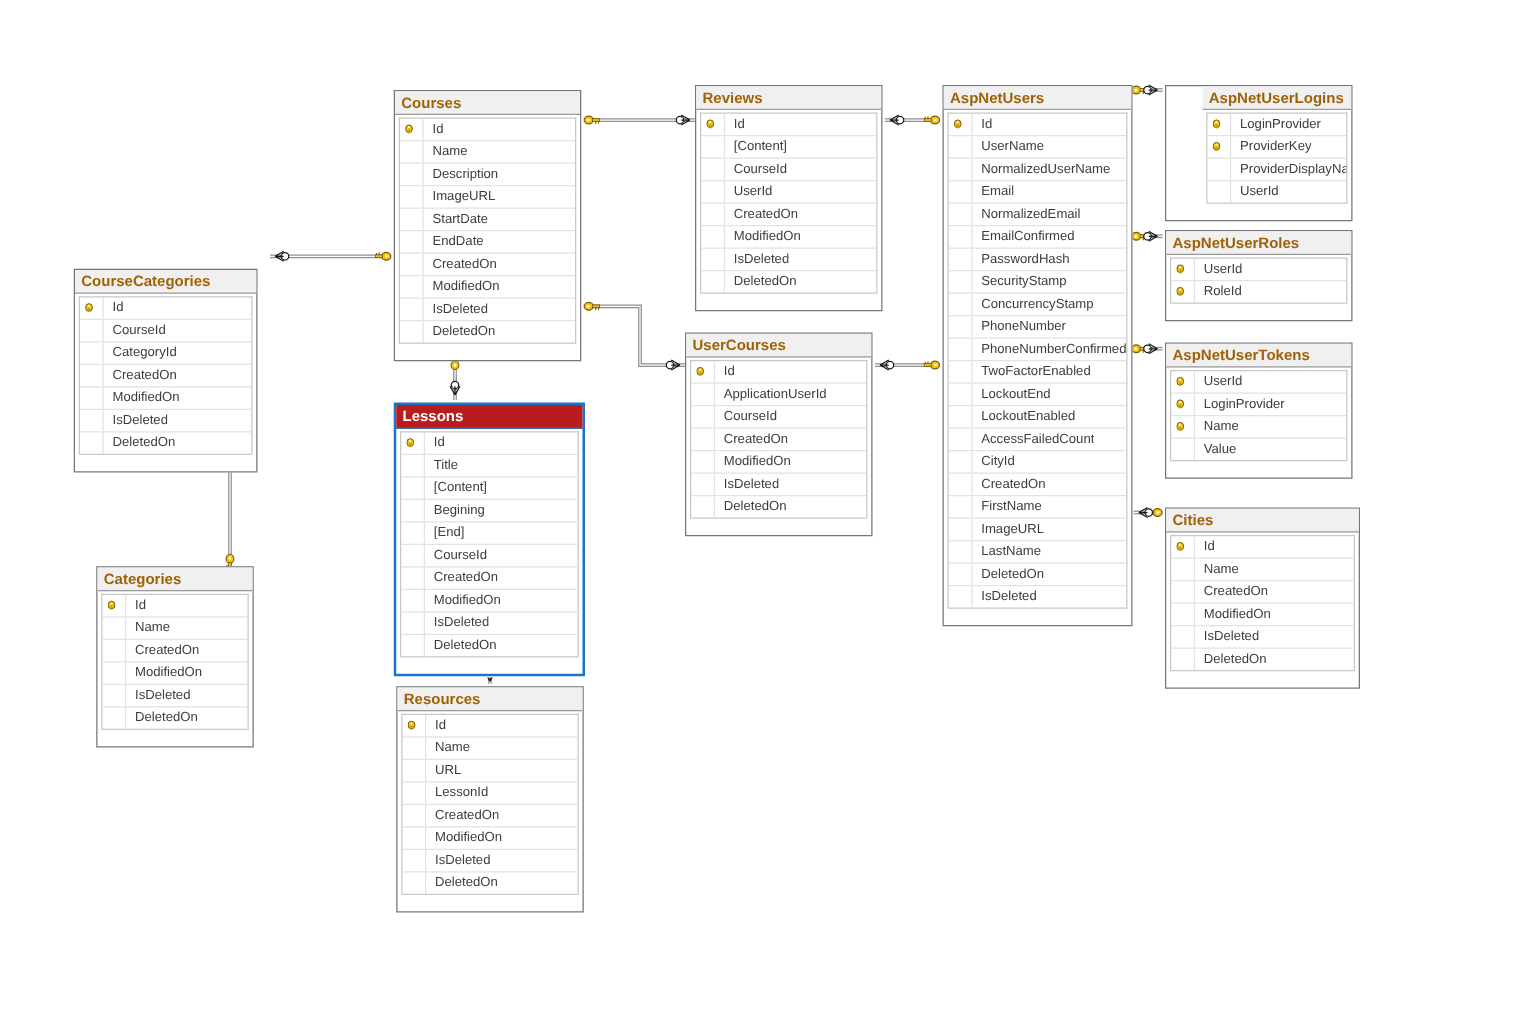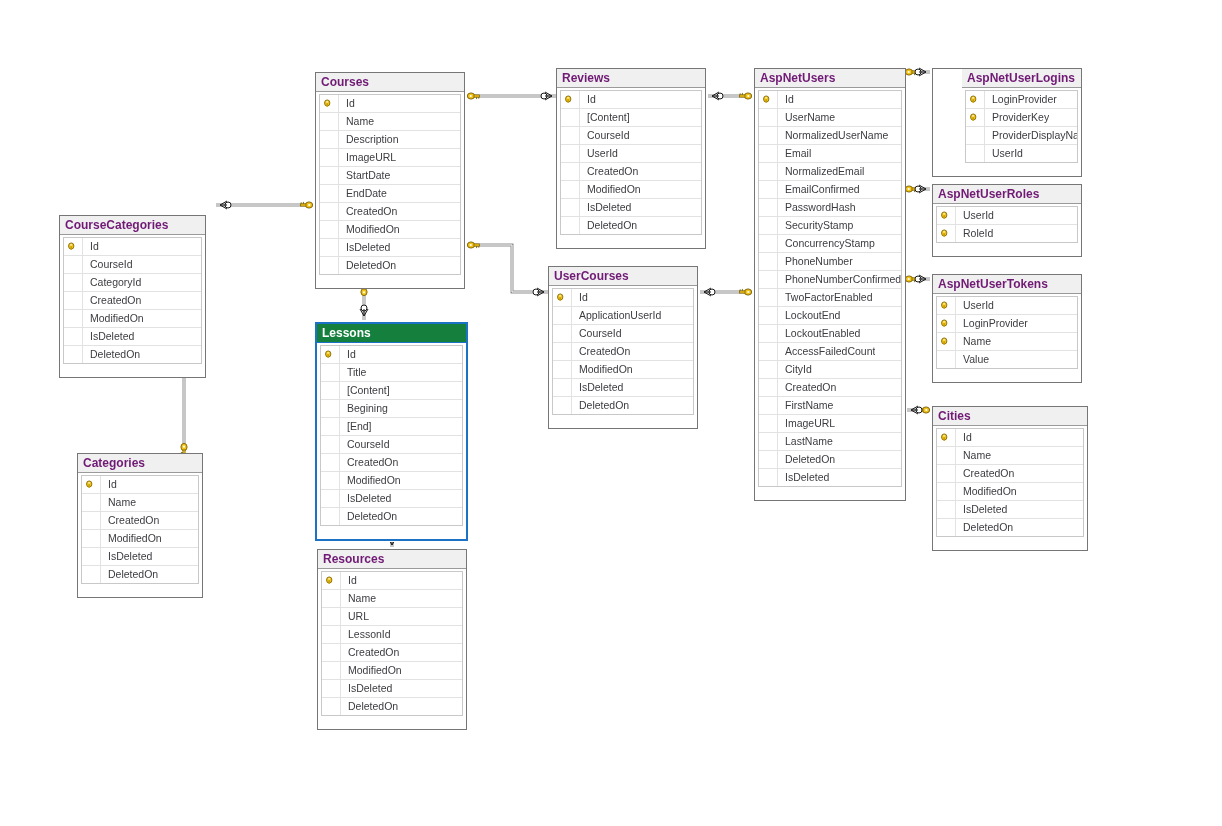--- a/index.html
+++ b/index.html
@@ -43,26 +43,26 @@
   }
   .tbl-header {
     box-sizing: border-box;
     height: 19px;
     line-height: 18px;
     background: #f0f0f0;
     border-bottom: 1px solid #9a9a9a;
     padding: 0 5px;
     font-size: 12px;
     font-weight: bold;
-    color: #701a75;
+    color: #a16207;
     white-space: nowrap;
     overflow: hidden;
   }
   .table-shape.selected .tbl-header {
-    background: #15803d;
+    background: #b91c1c;
     color: #ffffff;
     border-bottom: 1px solid #1c72c4;
   }
   .tbl-body {
     box-sizing: border-box;
     padding: 2px 3px 4px 3px;
   }
   .grid {
     box-sizing: border-box;
     border: 1px solid #c8c8c8;

